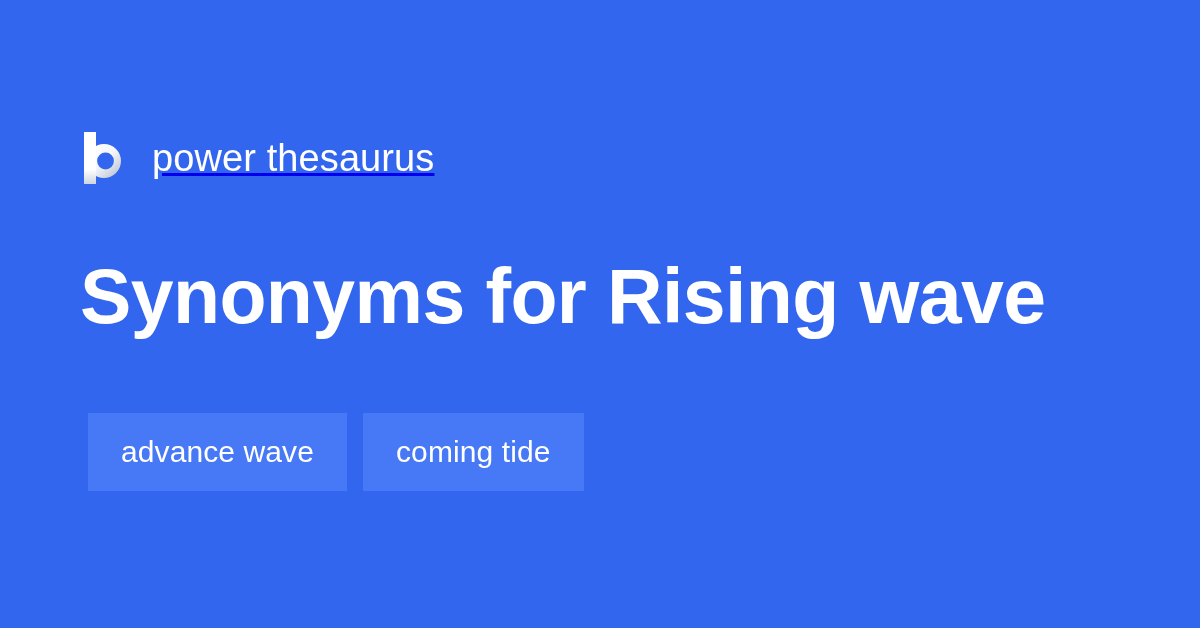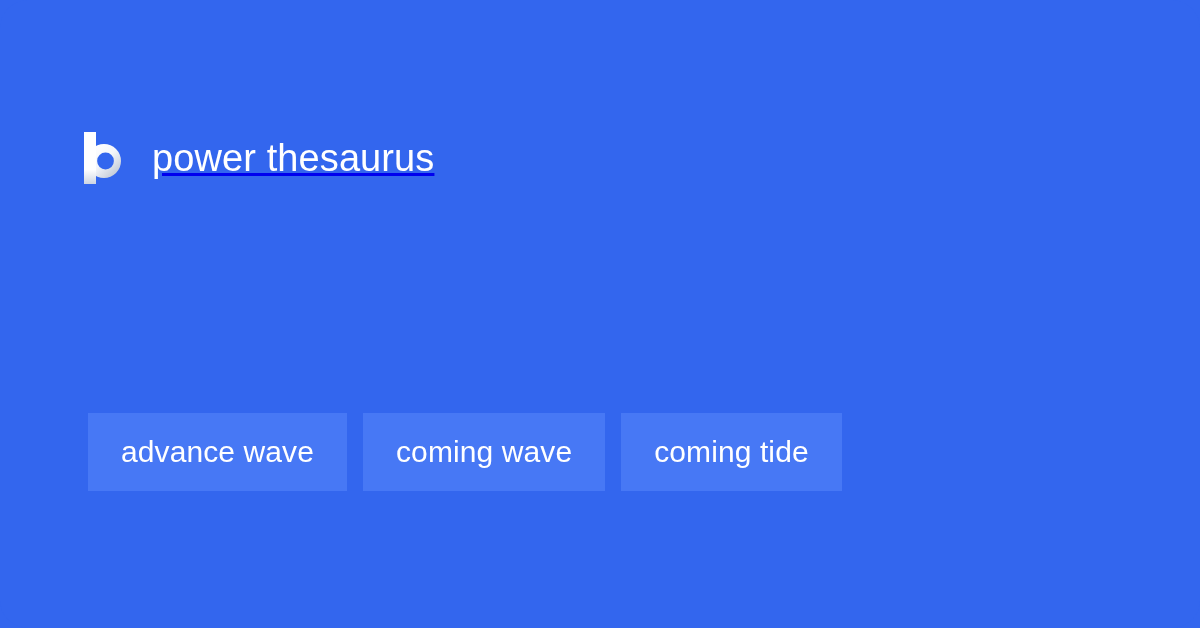--- a/index.html
+++ b/index.html
@@ -120,26 +120,24 @@
 
       <path d="M15 12 H24 A17 17 0 1 1 24 46 A17 17 0 1 1 24 12 Z" fill="url(#bGrad)"></path>
 
       <rect x="4" y="0" width="12" height="52" rx="0" fill="url(#bGradStem)"></rect>
 
       <circle cx="25.5" cy="29" r="8.4" fill="#3366ee"></circle>
     </svg>
     <span class="brand-name">power thesaurus</span>
   </a>
 
+  <h1 class="headline">Synonyms for Rising wave</h1>
 
   <div class="chip-row">
     <div class="chip">
       <span class="chip-label">advance wave</span>
-    </div>
-    <div class="chip">
-      <span class="chip-label">coming wave</span>
     </div>
     <div class="chip">
       <span class="chip-label">coming tide</span>
     </div>
   </div>
 
 </div>
 
 </body></html>

